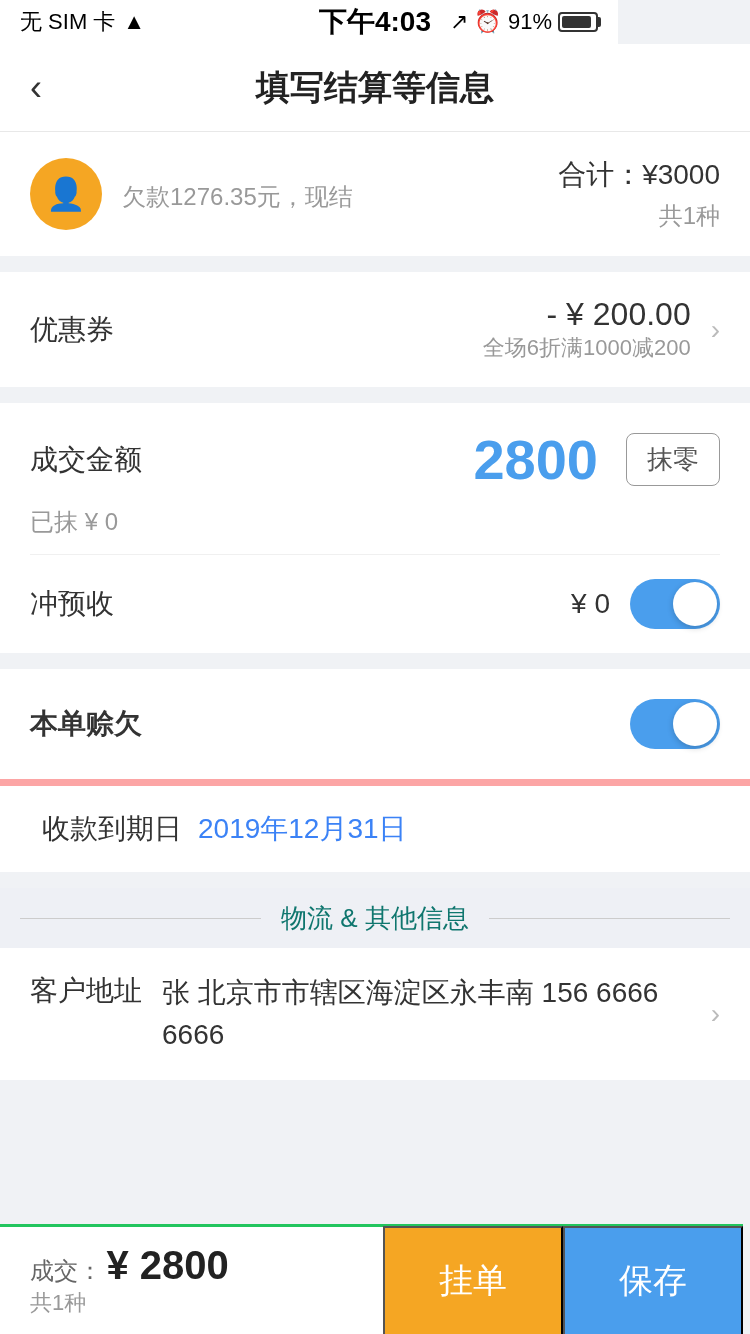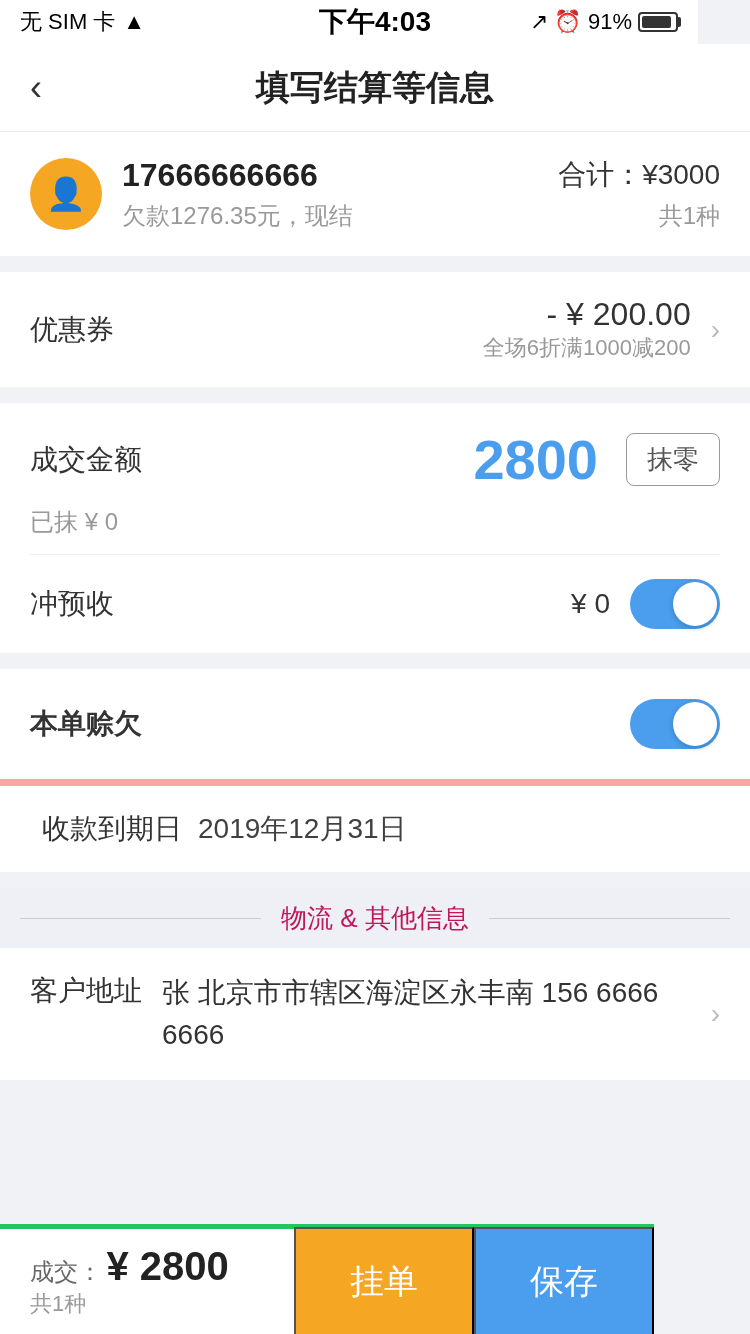--- a/index.html
+++ b/index.html
@@ -8,21 +8,21 @@
       width: 750px;
       min-height: 1334px;
       font-family: -apple-system, 'PingFang SC', 'Helvetica Neue', sans-serif;
       background: #f0f2f5;
       position: relative;
       overflow-x: hidden;
     }
 
     
     .status-bar {
-      width: 698px;
+      width: 618px;
       height: 44px;
       background: #fff;
       display: flex;
       align-items: center;
       justify-content: space-between;
       padding: 0 20px;
       font-size: 24px;
       font-weight: 500;
     }
     .status-left { display: flex; align-items: center; gap: 8px; font-size: 22px; }
@@ -153,33 +153,33 @@
     
     .due-row {
       padding: 24px 42px;
       display: flex;
       align-items: center;
       gap: 16px;
       background: #fff;
       border-top: 7px solid #fca5a5;
     }
     .due-label { font-size: 28px; color: #333; }
-    .due-value { font-size: 28px; color: #404040; }
+    .due-value { font-size: 28px; color: #3b82f6; }
 
     
     .separator-section {
       height: 60px;
       background: #eef0f5;
       display: flex;
       align-items: center;
       justify-content: center;
       margin: 16px 0 0;
     }
     .separator-line { flex: 1; height: 1px; background: #ccc; margin: 0 20px; }
-    .separator-text { font-size: 26px; color: #be185d; }
+    .separator-text { font-size: 26px; color: #0f766e; }
 
     
     .address-row {
       background: #fff;
       padding: 24px 30px;
       display: flex;
       align-items: flex-start;
       justify-content: space-between;
     }
     .address-label { font-size: 28px; color: #333; flex-shrink: 0; margin-right: 20px; }
@@ -189,26 +189,26 @@
     
     .gray-area {
       background: #f0f2f5;
       height: 200px;
     }
 
     
     .bottom-bar {
       position: fixed;
       bottom: 0;
-      width: 654px;
+      width: 743px;
       height: 110px;
       background: #fff;
       display: flex;
       align-items: center;
-      border-top: 5px solid #22c55e;
+      border-top: 3px solid #22c55e;
     }
     .bottom-info {
       flex: 1;
       padding: 0 30px;
     }
     .bottom-deal { font-size: 24px; color: #666; }
     .bottom-amount { font-size: 40px; color: #222; font-weight: 600; }
     .bottom-count { font-size: 22px; color: #999; }
     .bottom-btn-hang {
       width: 180px; height: 110px; background: #f5a623;
@@ -246,21 +246,20 @@
 </div>
 
 <div class="content">
 
   <div class="customer-card">
     <div class="customer-left">
       <div class="avatar">
         <span>👤</span>
       </div>
       <div class="customer-info">
-        <div class="phone">17666666666</div>
         <div class="debt">欠款1276.35元，现结</div>
       </div>
     </div>
     <div class="customer-right">
       <div class="total">合计：¥3000</div>
       <div class="count">共1种</div>
     </div>
   </div>
 
   <div class="coupon-row">

